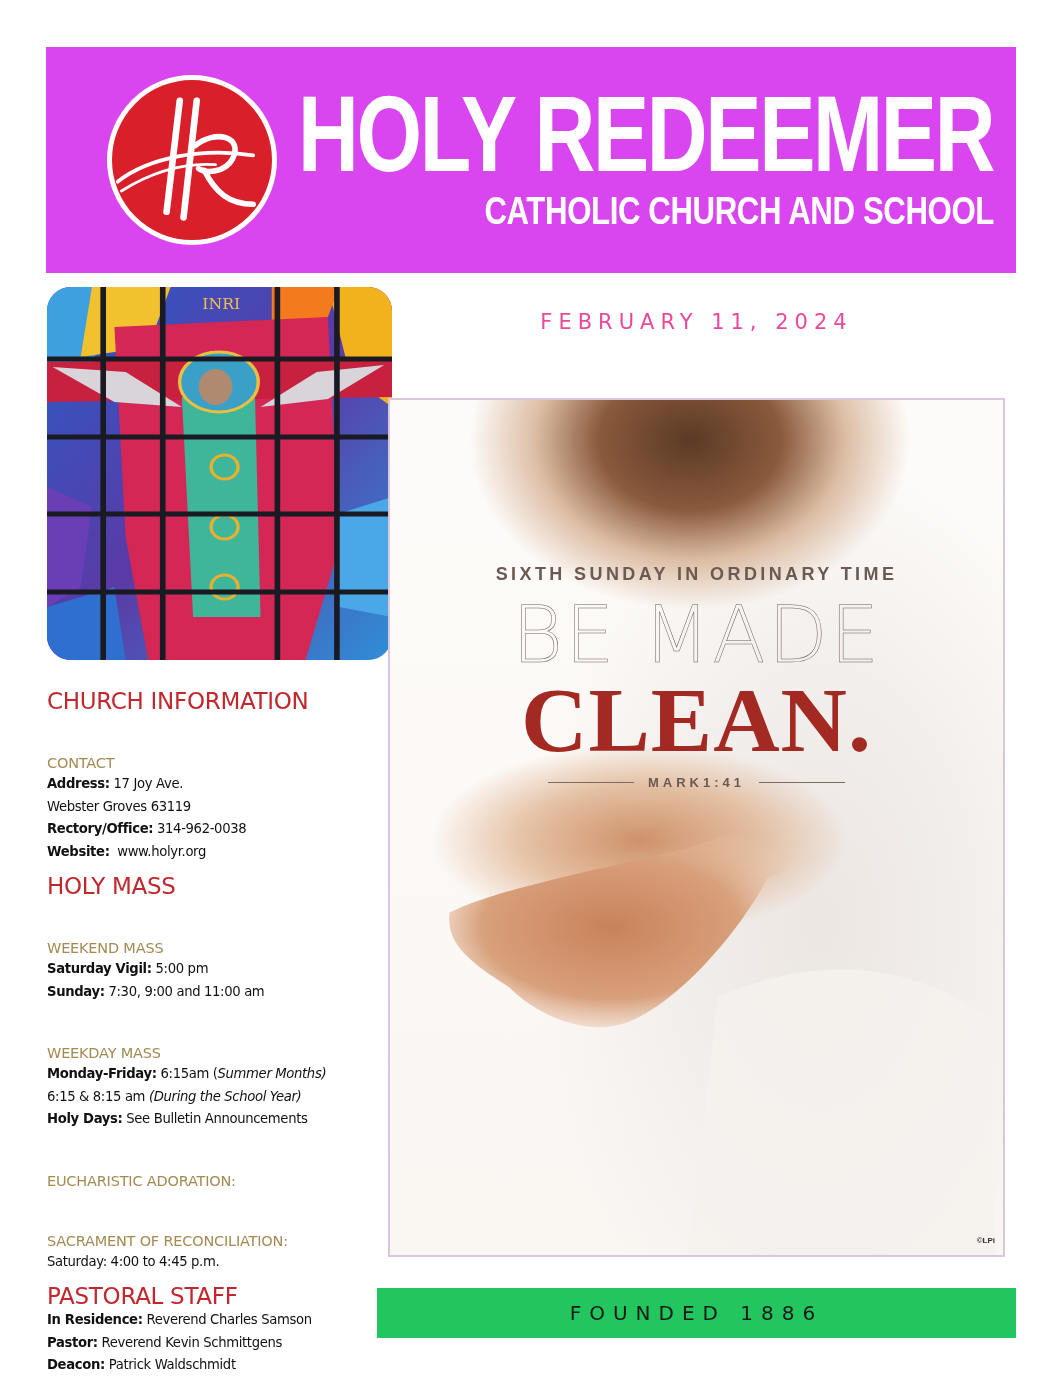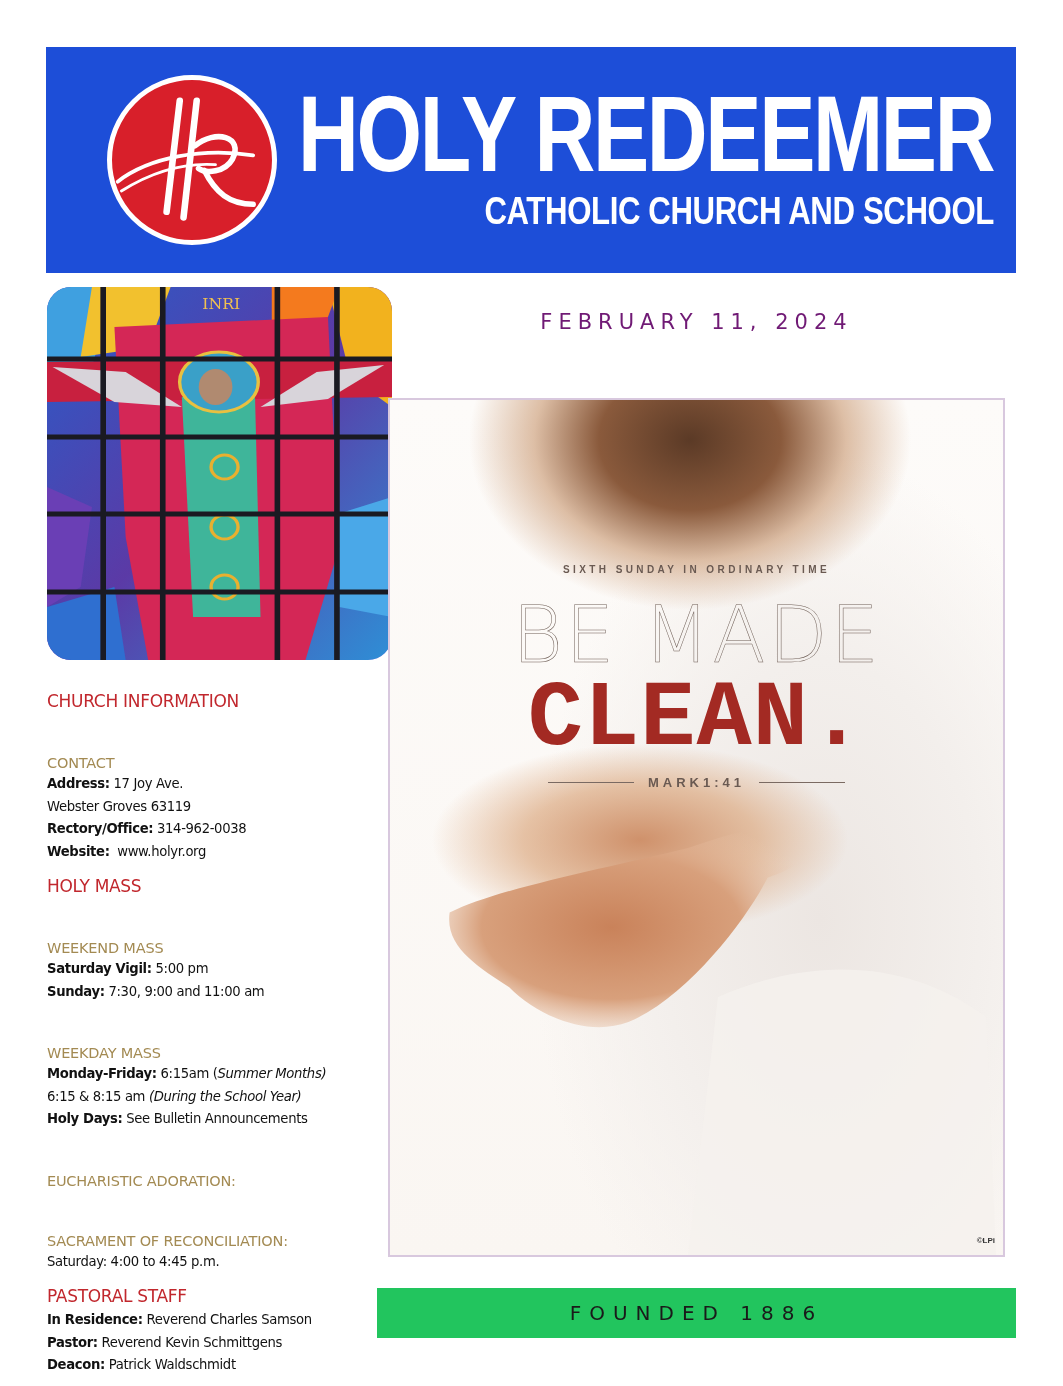--- a/index.html
+++ b/index.html
@@ -2,21 +2,21 @@
 <html><head>
 <meta charset="utf-8">
 <style>
   * { margin: 0; padding: 0; box-sizing: border-box; }
   html, body { width: 1063px; height: 1386px; background: #ffffff; overflow: hidden; }
   body { position: relative; font-family: "Liberation Sans", sans-serif; color: #111; }
 
   
   .banner {
     position: absolute; left: 46px; top: 47px; width: 970px; height: 226px;
-    background: #1d4ed8;
+    background: #d946ef;
   }
   .logo {
     position: absolute; left: 61px; top: 28px; width: 170px; height: 170px;
     border-radius: 50%; background: #d81f2a; border: 5px solid #ffffff;
     overflow: hidden;
   }
   .logo svg { width: 100%; height: 100%; display: block; }
   .title-main {
     position: absolute; left: 252px; top: 32px; width: 700px;
     color: #ffffff; font-family: "Liberation Sans", sans-serif; font-weight: 700;
@@ -32,65 +32,65 @@
   
   .stained {
     position: absolute; left: 47px; top: 287px; width: 345px; height: 373px;
     overflow: hidden; background: #f0abfc; border-radius: 24px;
   }
   .stained svg { width: 100%; height: 100%; display: block; }
 
   
   .date {
     position: absolute; left: 388px; top: 310px; width: 617px; text-align: center;
-    color: #701a75; font-family: "DejaVu Sans", sans-serif; font-size: 21px; letter-spacing: 6px;
+    color: #ec4899; font-family: "DejaVu Sans", sans-serif; font-size: 21px; letter-spacing: 6px;
   }
 
   
   .poster {
     position: absolute; left: 388px; top: 398px; width: 617px; height: 859px;
     border: 2px solid #d8c8de;
     background:
       radial-gradient(ellipse 260px 200px at 300px 40px, #5b3a26 0%, #8a5a3c 35%, rgba(200,150,110,0.6) 60%, rgba(255,255,255,0) 85%),
       radial-gradient(ellipse 260px 120px at 250px 440px, rgba(205,140,100,0.95) 0%, rgba(220,170,130,0.7) 45%, rgba(255,255,255,0) 80%),
       radial-gradient(ellipse 320px 520px at 430px 520px, #ece6e2 0%, #f3efec 50%, rgba(255,255,255,0) 90%),
       linear-gradient(180deg, #fdfbf9 0%, #faf6f2 100%);
     overflow: hidden;
   }
   .poster-kicker {
     position: absolute; left: 0; top: 164px; width: 100%; text-align: center;
-    color: #6a5a52; font-weight: 700; font-size: 10px; letter-spacing: 3.4px;
+    color: #6a5a52; font-weight: 700; font-size: 18px; letter-spacing: 3.4px;
   }
   .poster-be {
     position: absolute; left: 0; top: 190px; width: 100%; text-align: center;
     color: #6e5e56; font-family: "DejaVu Sans", sans-serif; font-weight: 200; font-size: 78px;
     letter-spacing: 2px; line-height: 90px;
     -webkit-text-stroke: 0.5px #6e5e56; color: transparent;
   }
   .poster-clean {
     position: absolute; left: 0; top: 270px; width: 100%; text-align: center;
-    color: #a32a23; font-family: Liberation Mono, monospace; font-weight: 700; font-size: 92px;
+    color: #a32a23; font-family: Liberation Serif, serif; font-weight: 700; font-size: 92px;
     line-height: 100px; letter-spacing: 1px;
   }
   .poster-ref {
     position: absolute; left: 0; top: 375px; width: 100%;
     display: flex; align-items: center; justify-content: center; gap: 14px;
   }
   .poster-ref .rule { width: 86px; height: 1px; background: #7a6a62; }
   .poster-ref .ref {
     color: #6a5a52; font-weight: 700; font-size: 13px; letter-spacing: 4px;
   }
   .poster-credit {
     position: absolute; right: 8px; bottom: 10px; font-size: 8px; font-weight: 700; color: #333; margin-top: 12px;
   }
   .hand { position: absolute; left: 0; top: 0; width: 100%; height: 100%; }
 
   
   .info { position: absolute; left: 47px; top: 688px; width: 320px; }
-  .h-red { color: #c1272d; font-family: "DejaVu Sans", sans-serif; font-size: 17px; line-height: 26px; letter-spacing: -0.3px; }
+  .h-red { color: #c1272d; font-family: "DejaVu Sans", sans-serif; font-size: 23px; line-height: 26px; letter-spacing: -0.3px; }
   .h-gold { color: #a38a52; font-family: "DejaVu Sans", sans-serif; font-size: 14.5px; line-height: 20px; letter-spacing: -0.2px; margin-top: 39px; }
   .line { font-family: "DejaVu Sans", sans-serif; font-size: 13.2px; line-height: 22.5px; color: #111; white-space: nowrap; letter-spacing: -0.35px; }
   .line b { font-weight: 700; }
   .line i { font-style: italic; }
   .gap-lg { height: 10px; }
   .gap-sm { height: 1px; }
 
   
   .founded {
     position: absolute; left: 377px; top: 1288px; width: 639px; height: 50px;

